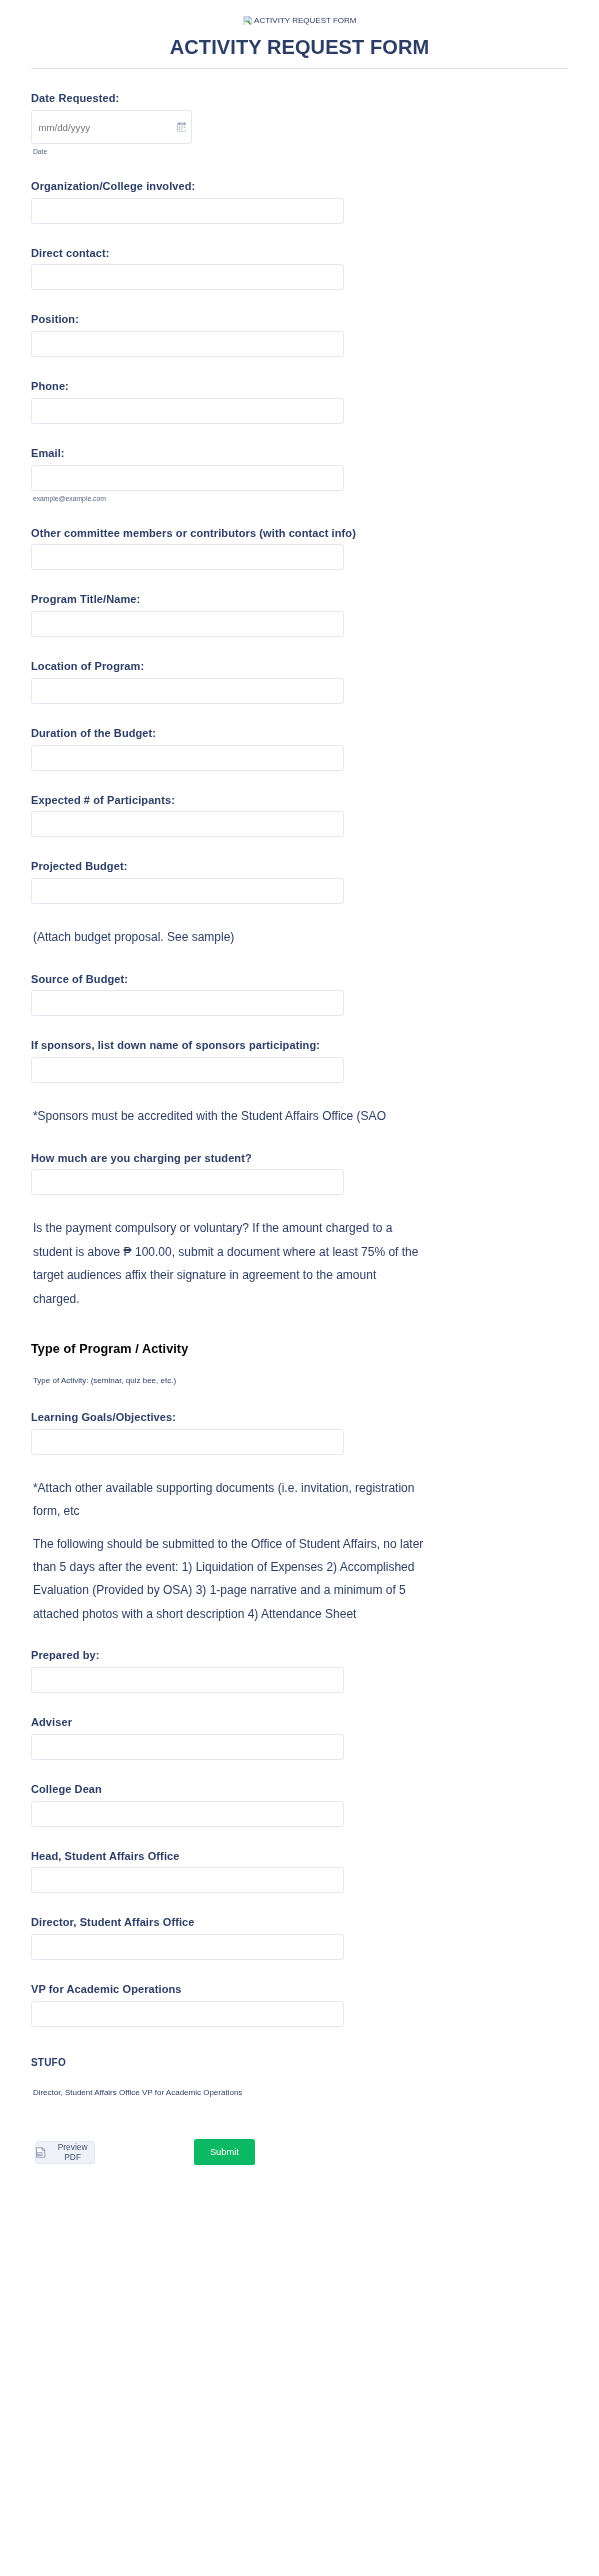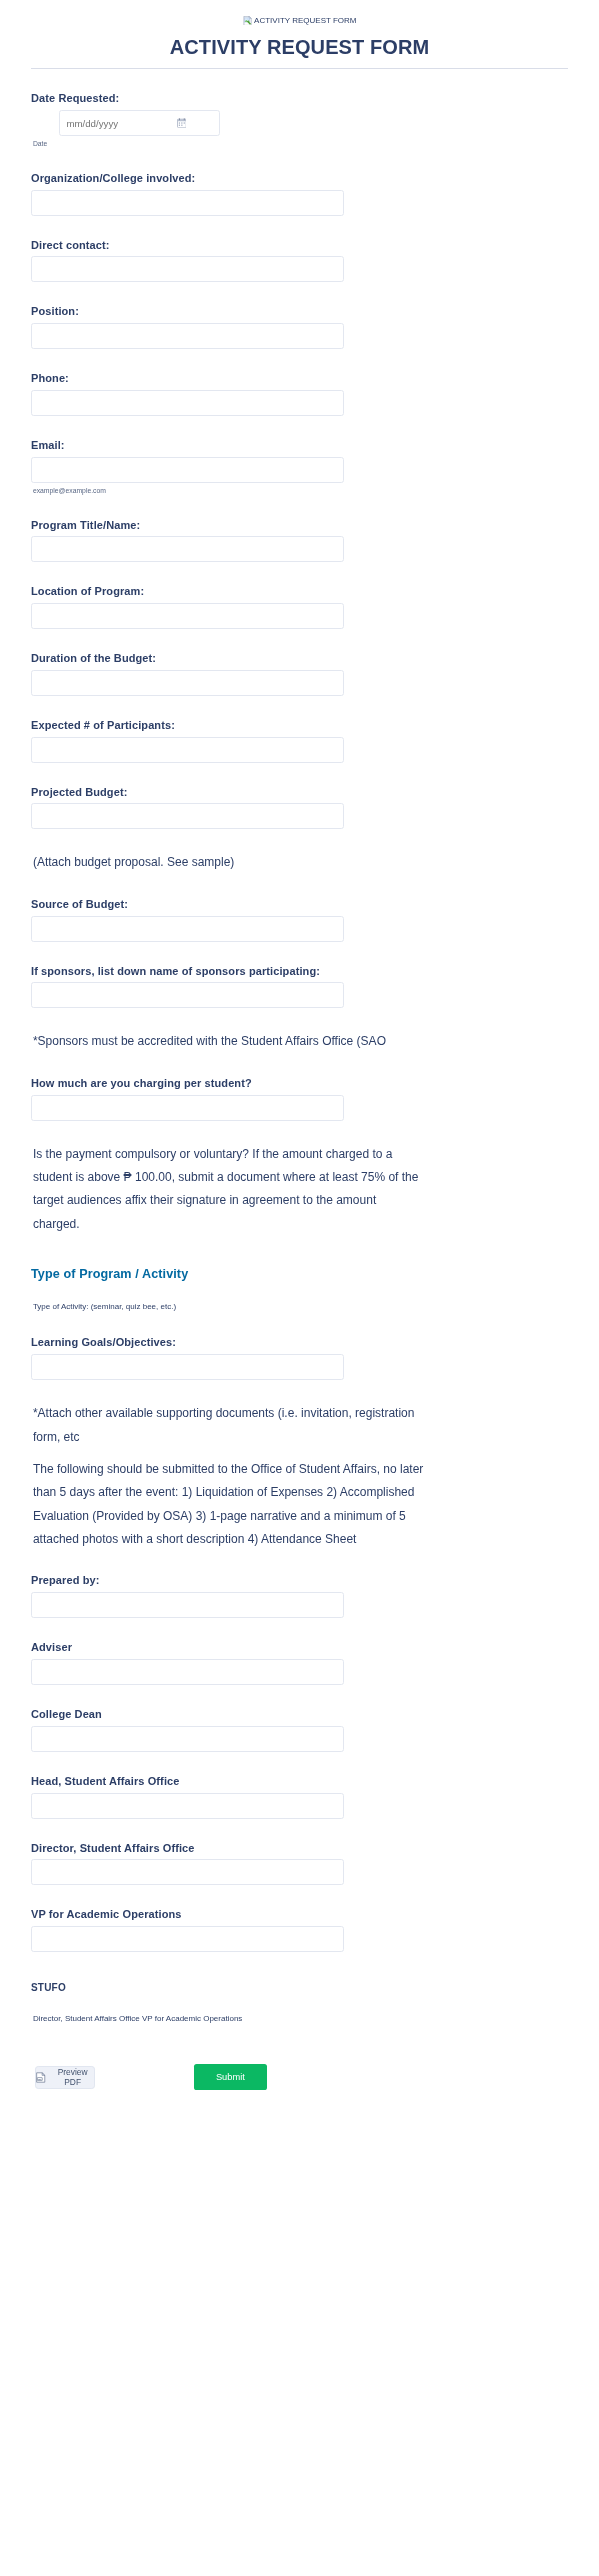--- a/index.html
+++ b/index.html
@@ -98,31 +98,30 @@
     outline: none;
     display: block;
   }
 
   .date-input-wrap {
     position: relative;
     width: 161px;
   }
   .date-input {
     width: 161px;
-    height: 26px;
+    height: 34px;
     border: 0.6px solid #e3e7f0;
     border-radius: 2.6px;
     background: #ffffff;
     padding: 0 22px 0 6.4px;
     font-size: 9.7px;
     font-family: "Liberation Sans", sans-serif;
     color: #8792a8;
     outline: none;
     display: block;
-    margin-left: 28px;
   }
   .cal-icon {
     position: absolute;
     right: 5.8px;
     top: 50%;
     transform: translateY(-50%);
     width: 9.7px;
     height: 10.3px;
     pointer-events: none;
   }
@@ -140,21 +139,21 @@
     margin: 0;
     padding-left: 1.9px;
     max-width: 387px;
   }
   .note-block { margin-top: 22px; }
   .note-block.wide .note-text { max-width: 393px; }
 
   .section-heading {
     font-size: 12.6px;
     font-weight: bold;
-    color: #0369a1;
+    color: #000000;
     margin: 31px 0 0 0;
     letter-spacing: 0.1px;
   }
 
   .plain-line {
     font-size: 8px;
     color: #2c3e66;
     line-height: 1.6;
     margin: 19.3px 0 0 1.9px;
   }
@@ -185,21 +184,21 @@
     border: 0.6px solid #e1e6f0;
     border-radius: 3.2px;
     color: #42526e;
     font-size: 8.4px;
     font-family: "Liberation Sans", sans-serif;
     cursor: pointer;
     padding: 0;
   }
   .btn-preview .pdf-ico { width: 9.7px; height: 11px; flex: 0 0 auto; }
   .btn-submit {
-    width: 73px;
+    width: 61px;
     height: 26px;
     background: #0bb863;
     border: none;
     border-radius: 2.6px;
     color: #ffffff;
     font-size: 9.3px;
     font-family: "Liberation Sans", sans-serif;
     cursor: pointer;
     margin-left: 99px;
   }
@@ -271,20 +270,24 @@
       <div class="field-label">Phone:</div>
       <input class="text-input" type="text" style="">
     </div>
 
     <div class="field-block">
       <div class="field-label">Email:</div>
       <input class="text-input" type="text" style="">
       <div class="sub-hint">example@example.com</div>
     </div>
 
+    <div class="field-block">
+      <div class="field-label">Other committee members or contributors (with contact info)</div>
+      <input class="text-input" type="text" style="">
+    </div>
 
     <div class="field-block">
       <div class="field-label">Program Title/Name:</div>
       <input class="text-input" type="text" style="">
     </div>
 
     <div class="field-block">
       <div class="field-label">Location of Program:</div>
       <input class="text-input" type="text" style="">
     </div>

